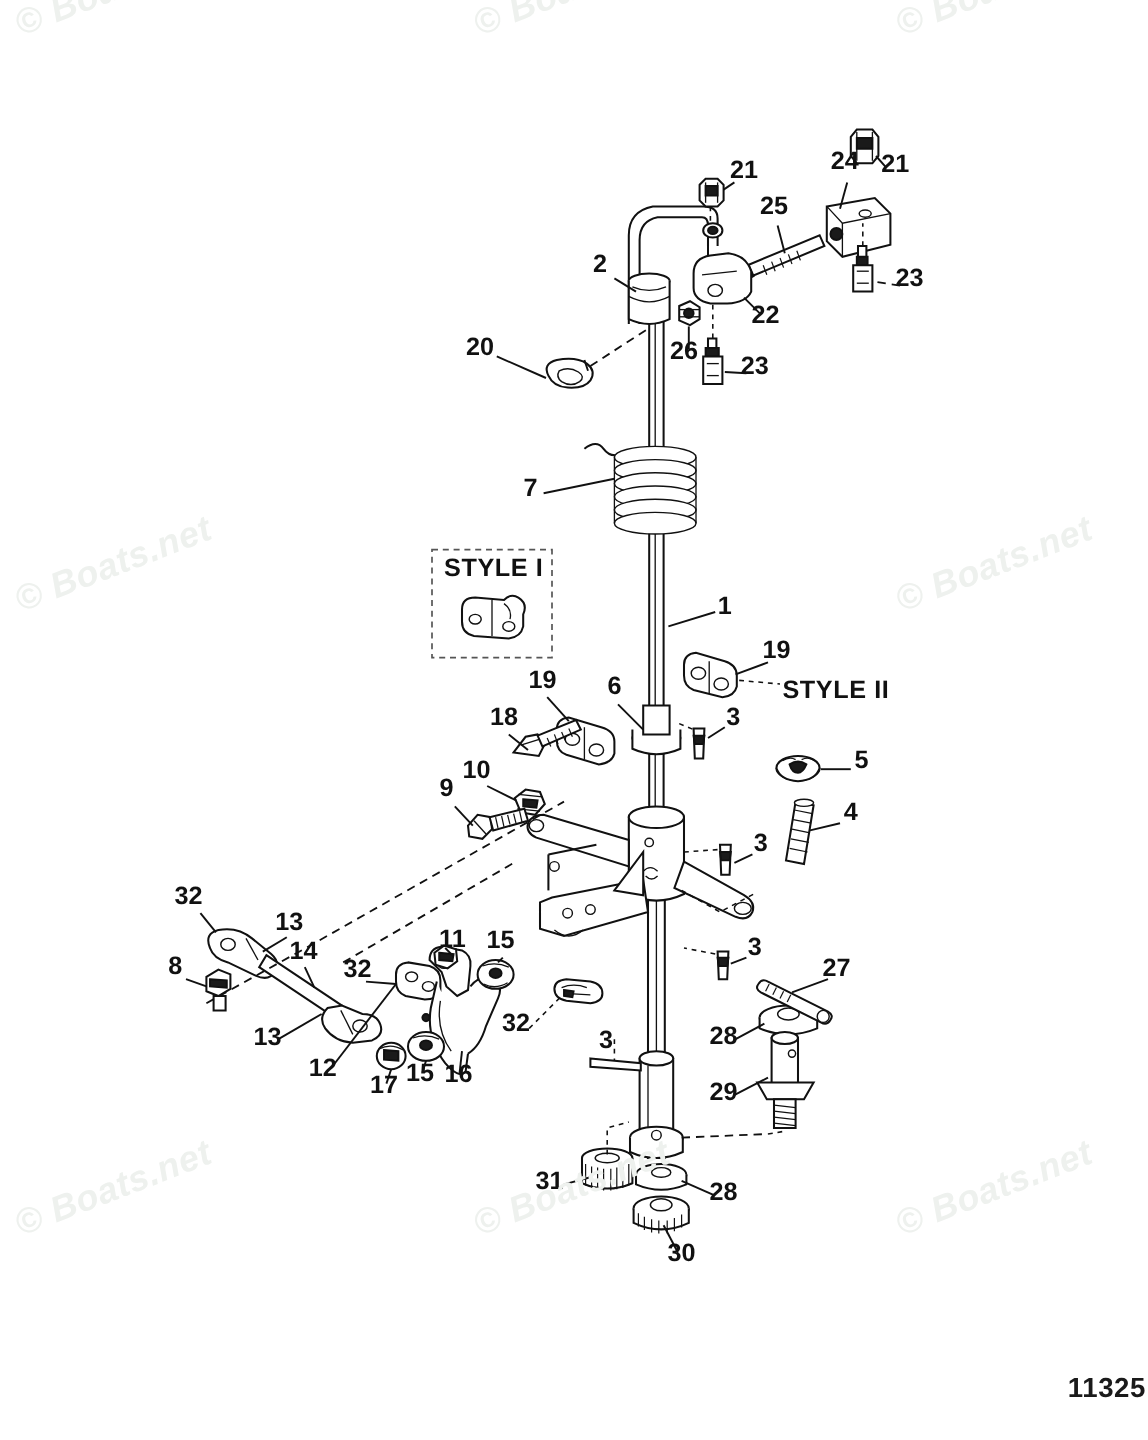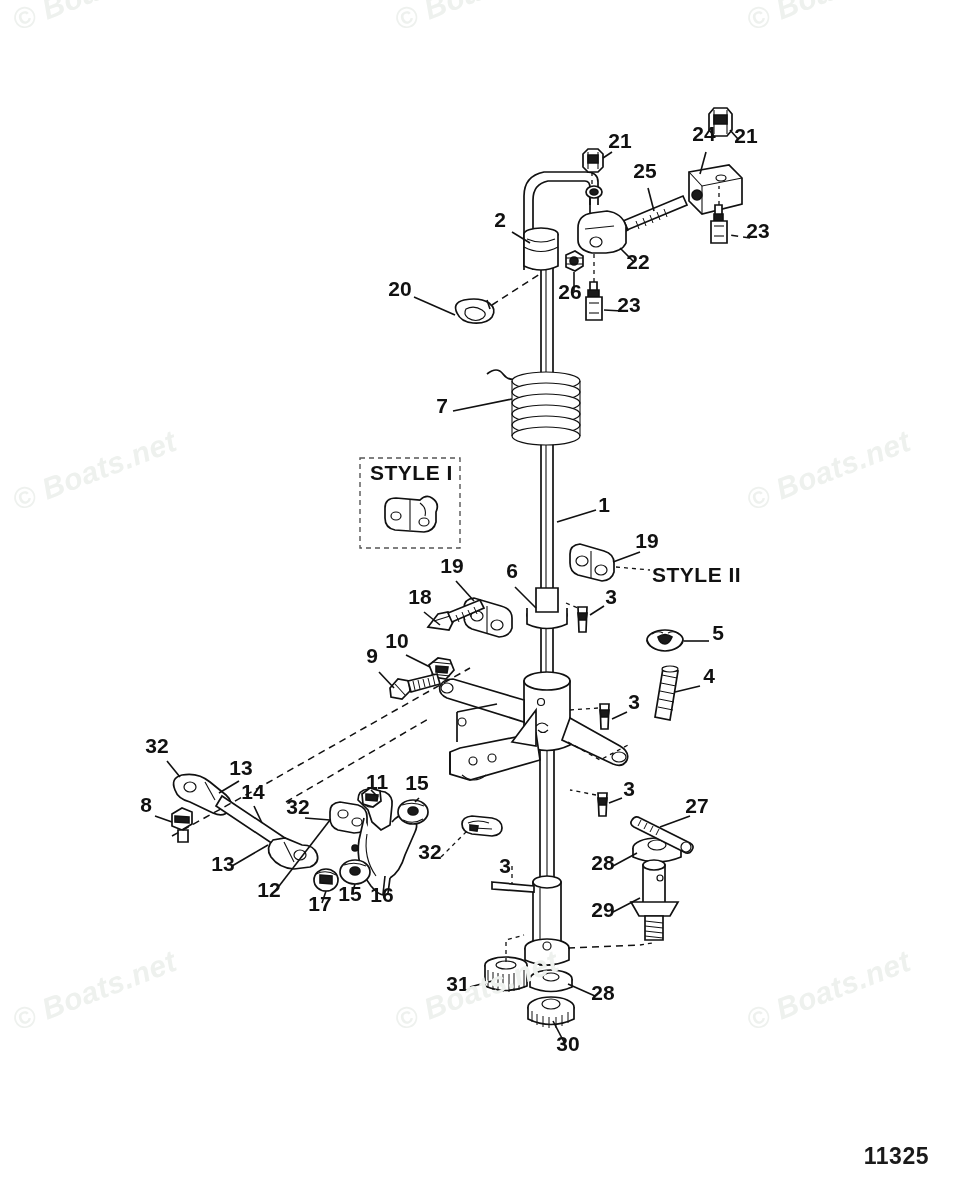--- a/index.html
+++ b/index.html
@@ -32,21 +32,21 @@
     font-style: italic;
     white-space: nowrap;
     transform: rotate(-21deg);
     transform-origin: left top;
     user-select: none;
     pointer-events: none;
     letter-spacing: 0.5px;
   }
   #figure-number {
     position: absolute;
-    right: 28px;
+    right: 2px;
     bottom: 30px;
     font-family: "Liberation Sans", sans-serif;
     font-size: 23px;
     font-weight: 700;
     color: #1a1a1a;
     letter-spacing: 0.5px;
   }
   .calloutText {
     font-family: "Liberation Sans", sans-serif;
     font-weight: 700;

